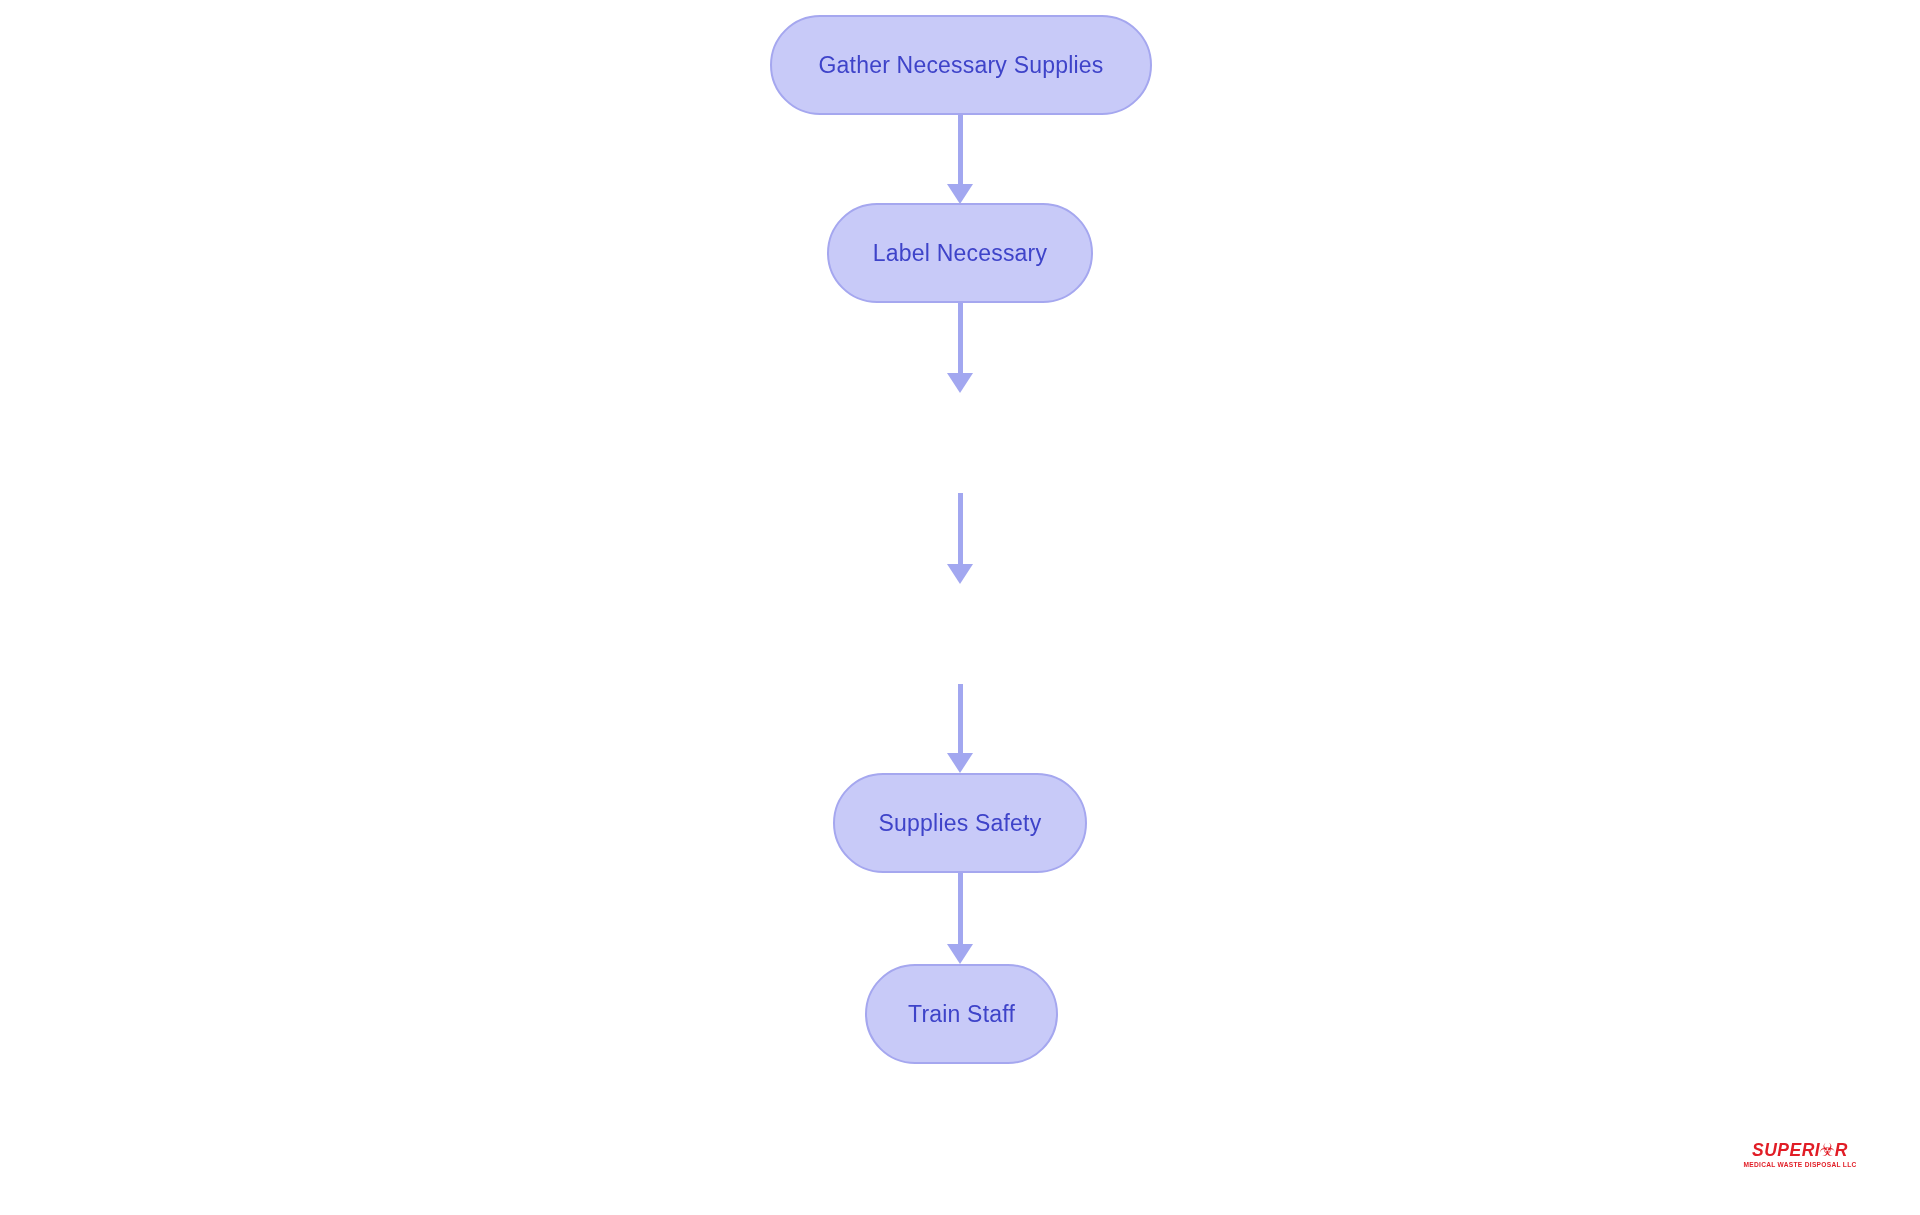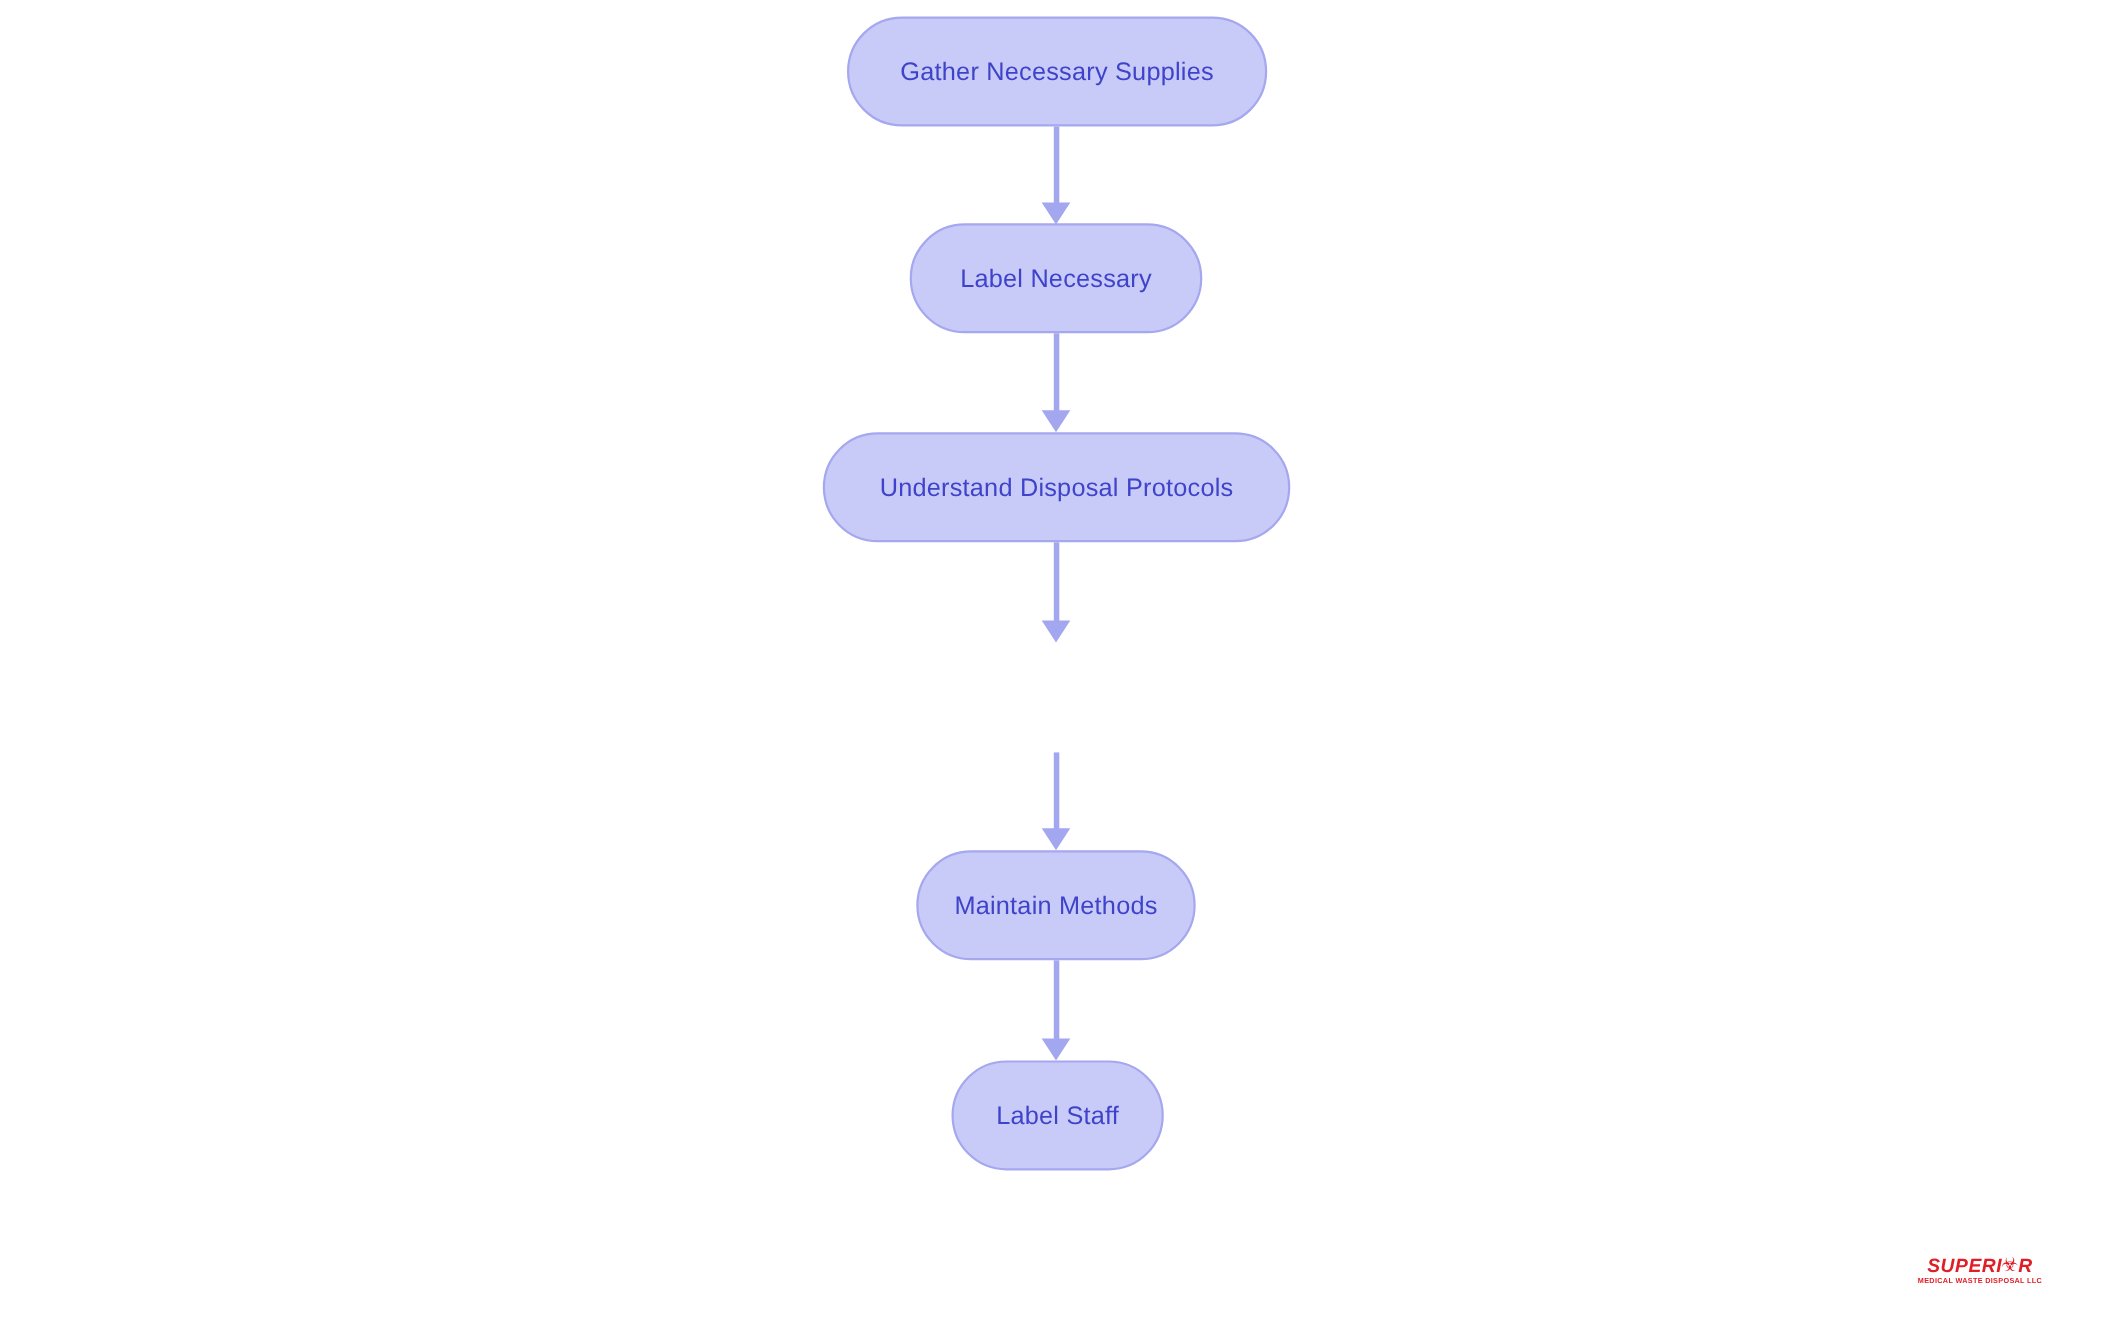--- a/index.html
+++ b/index.html
@@ -122,46 +122,43 @@
 
   <div class="node node-2">
     <span>Label Necessary</span>
   </div>
 
   <div class="connector conn-2">
     <div class="line"></div>
     <div class="head"></div>
   </div>
 
-  <div class="node node-3">
-    <span>Understand Disposal Protocols</span>
-  </div>
 
   <div class="connector conn-3">
     <div class="line"></div>
     <div class="head"></div>
   </div>
 
 
   <div class="connector conn-4">
     <div class="line"></div>
     <div class="head"></div>
   </div>
 
   <div class="node node-5">
-    <span>Maintain Methods</span>
+    <span>Supplies Safety</span>
   </div>
 
   <div class="connector conn-5">
     <div class="line"></div>
     <div class="head"></div>
   </div>
 
   <div class="node node-6">
-    <span>Label Staff</span>
+    <span>Train Staff</span>
   </div>
 
   <div class="logo">
     <div class="brand">
         <span>SUPERI</span>
         <span class="bio">☣</span>
         <span>R</span>
       </div>
     <div class="tagline">MEDICAL WASTE DISPOSAL LLC</div>
   </div>

